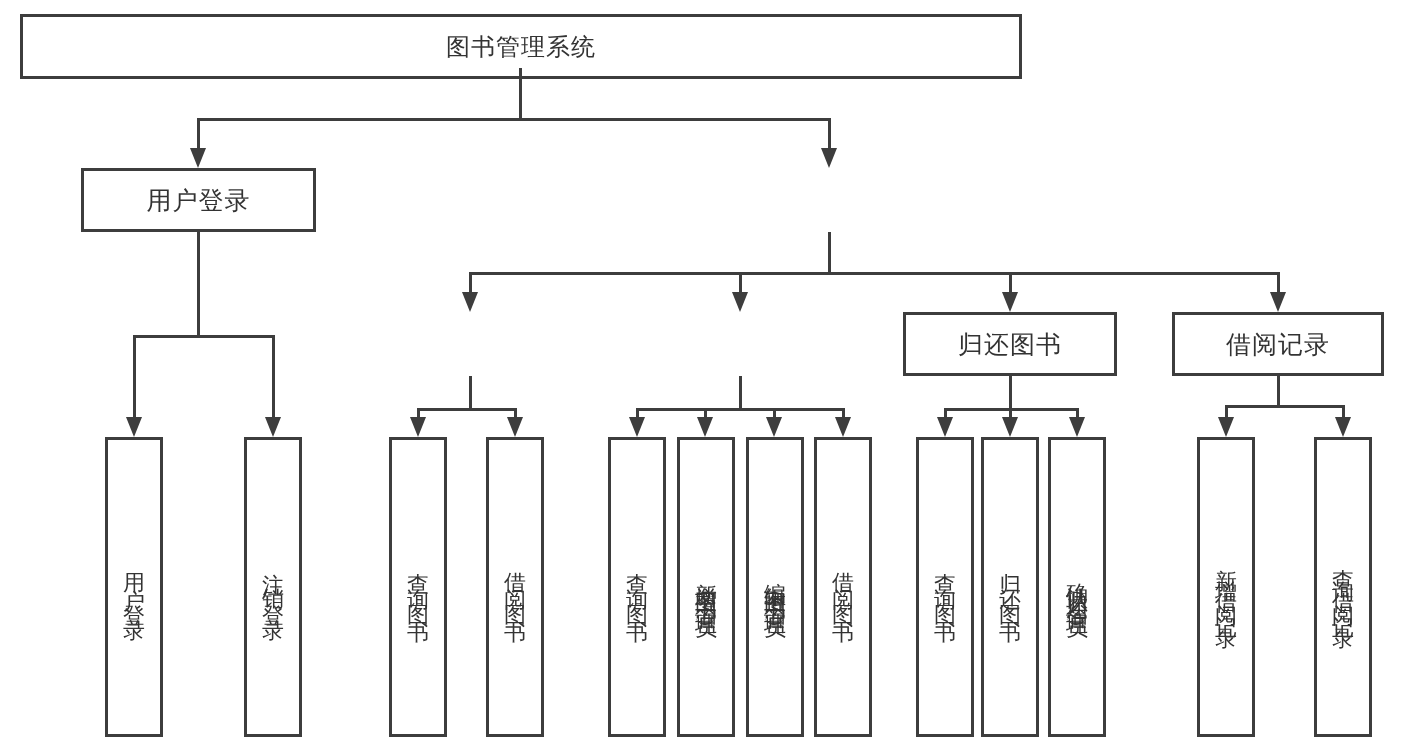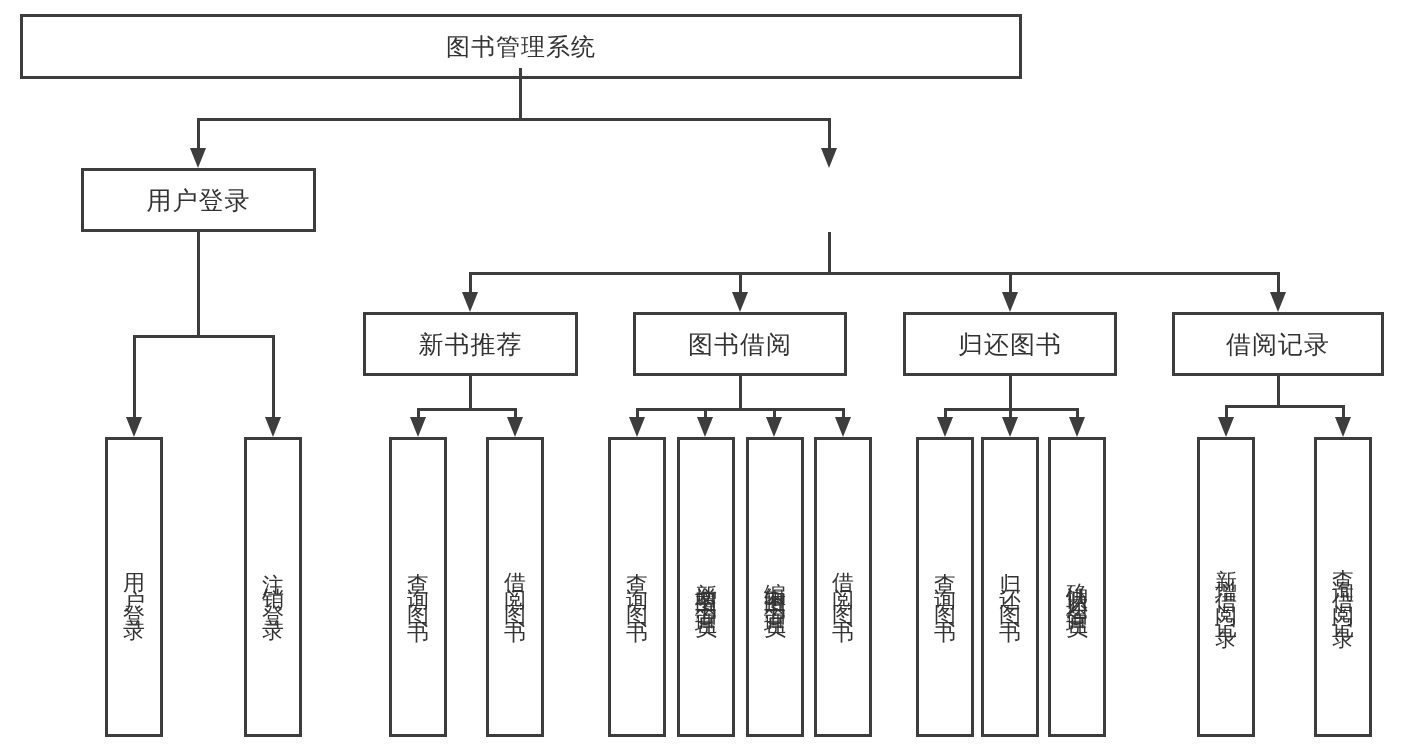--- a/index.html
+++ b/index.html
@@ -87,22 +87,20 @@
   <div class="hline" style="left:469px;top:272px;width:811px;"></div>
   <div class="vline" style="left:469px;top:272px;height:22px;"></div>
   <div class="arrow" style="left:462px;top:292px;"></div>
   <div class="vline" style="left:739px;top:272px;height:22px;"></div>
   <div class="arrow" style="left:732px;top:292px;"></div>
   <div class="vline" style="left:1009px;top:272px;height:22px;"></div>
   <div class="arrow" style="left:1002px;top:292px;"></div>
   <div class="vline" style="left:1277px;top:272px;height:22px;"></div>
   <div class="arrow" style="left:1270px;top:292px;"></div>
 
-  <div class="hbox" style="left:363px;top:312px;width:215px;height:64px;">新书推荐</div>
-  <div class="hbox" style="left:633px;top:312px;width:214px;height:64px;">图书借阅</div>
   <div class="hbox" style="left:903px;top:312px;width:214px;height:64px;">归还图书</div>
   <div class="hbox" style="left:1172px;top:312px;width:212px;height:64px;">借阅记录</div>
 
   <div class="vline" style="left:469px;top:376px;height:34px;"></div>
   <div class="hline" style="left:417px;top:408px;width:100px;"></div>
   <div class="vline" style="left:417px;top:408px;height:11px;"></div>
   <div class="arrow" style="left:410px;top:417px;"></div>
   <div class="vline" style="left:514px;top:408px;height:11px;"></div>
   <div class="arrow" style="left:507px;top:417px;"></div>
 

